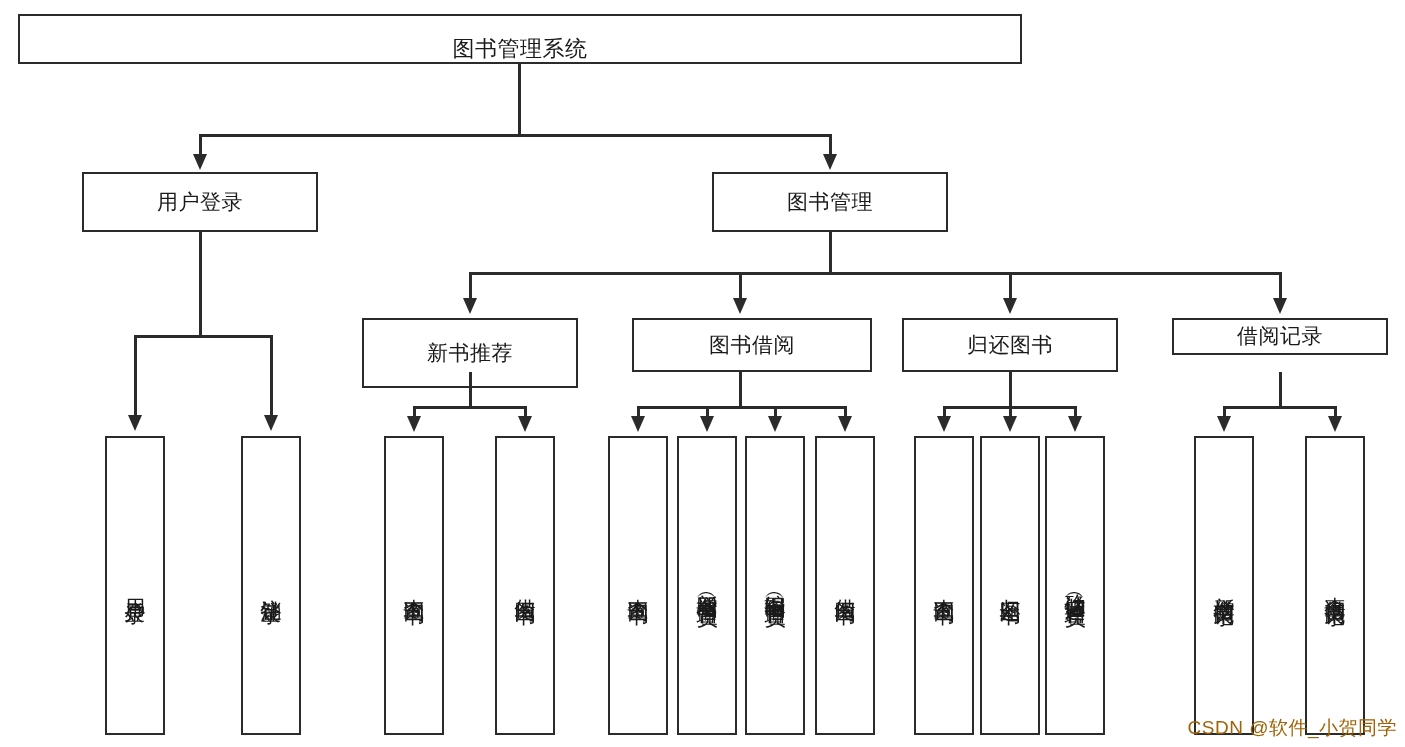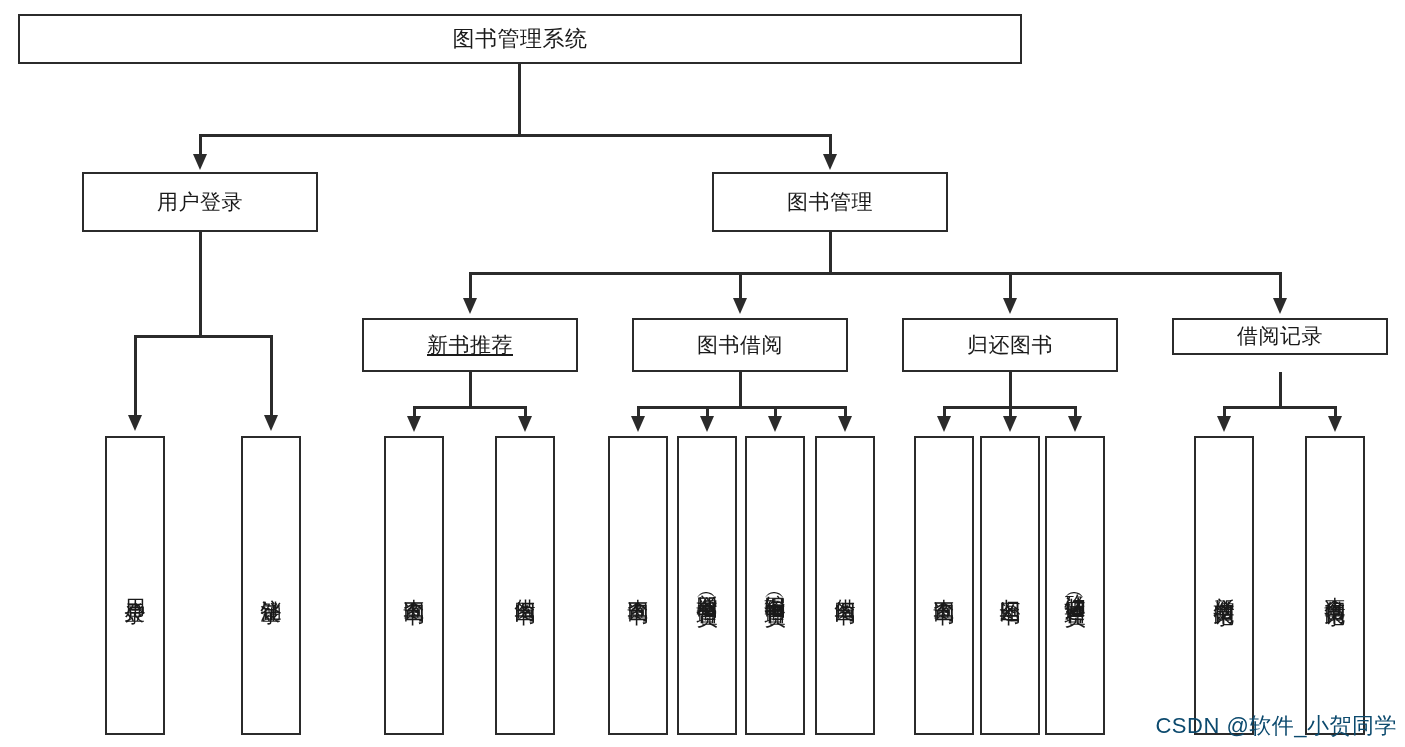--- a/index.html
+++ b/index.html
@@ -63,32 +63,32 @@
     height: 0;
     border-left: 7px solid transparent;
     border-right: 7px solid transparent;
     border-top: 16px solid #2b2b2b;
   }
   
   #watermark {
     position: absolute;
     right: 8px;
     bottom: 6px;
-    font-size: 22px;
-    color: #0c4a6e;
+    font-size: 19px;
+    color: #a16207;
     white-space: nowrap;
     letter-spacing: 0.5px;
   }
 </style>
 </head>
 <body>
 
 <div id="canvas">
 
-  <div class="node root" style="left:18px; top:14px; width:1004px; height:50px;">
+  <div class="node root" style="left:18px; top:14px; width:1004px; height:50px;align-items:flex-end;">
     <span class="label">图书管理系统</span>
   </div>
 
   <div class="edge v" style="left:518px; top:64px; width:2.5px; height:72px;"></div>
   <div class="edge h" style="left:199px; top:134px; width:632px; height:2.5px;"></div>
   <div class="edge v" style="left:199px; top:134px; width:2.5px; height:22px;"></div>
   <div class="edge v" style="left:829px; top:134px; width:2.5px; height:22px;"></div>
   <div class="arrow" style="left:193px; top:154px;"></div>
   <div class="arrow" style="left:823px; top:154px;"></div>
 
@@ -111,24 +111,24 @@
   <div class="edge h" style="left:469px; top:272px; width:812px; height:2.5px;"></div>
   <div class="edge v" style="left:469px; top:272px; width:2.5px; height:28px;"></div>
   <div class="edge v" style="left:739px; top:272px; width:2.5px; height:28px;"></div>
   <div class="edge v" style="left:1009px; top:272px; width:2.5px; height:28px;"></div>
   <div class="edge v" style="left:1279px; top:272px; width:2.5px; height:28px;"></div>
   <div class="arrow" style="left:463px; top:298px;"></div>
   <div class="arrow" style="left:733px; top:298px;"></div>
   <div class="arrow" style="left:1003px; top:298px;"></div>
   <div class="arrow" style="left:1273px; top:298px;"></div>
 
-  <div class="node" style="left:362px; top:318px; width:216px; height:54px;text-decoration:underline;">
+  <div class="node" style="left:362px; top:318px; width:216px; height:70px;">
     <span class="label">新书推荐</span>
   </div>
-  <div class="node" style="left:632px; top:318px; width:216px; height:54px;">
+  <div class="node" style="left:632px; top:318px; width:240px; height:54px;">
     <span class="label">图书借阅</span>
   </div>
   <div class="node" style="left:902px; top:318px; width:216px; height:54px;">
     <span class="label">归还图书</span>
   </div>
   <div class="node" style="left:1172px; top:318px; width:216px; height:37px;">
     <span class="label">借阅记录</span>
   </div>
 
   <div class="edge v" style="left:469px; top:372px; width:2.5px; height:36px;"></div>

